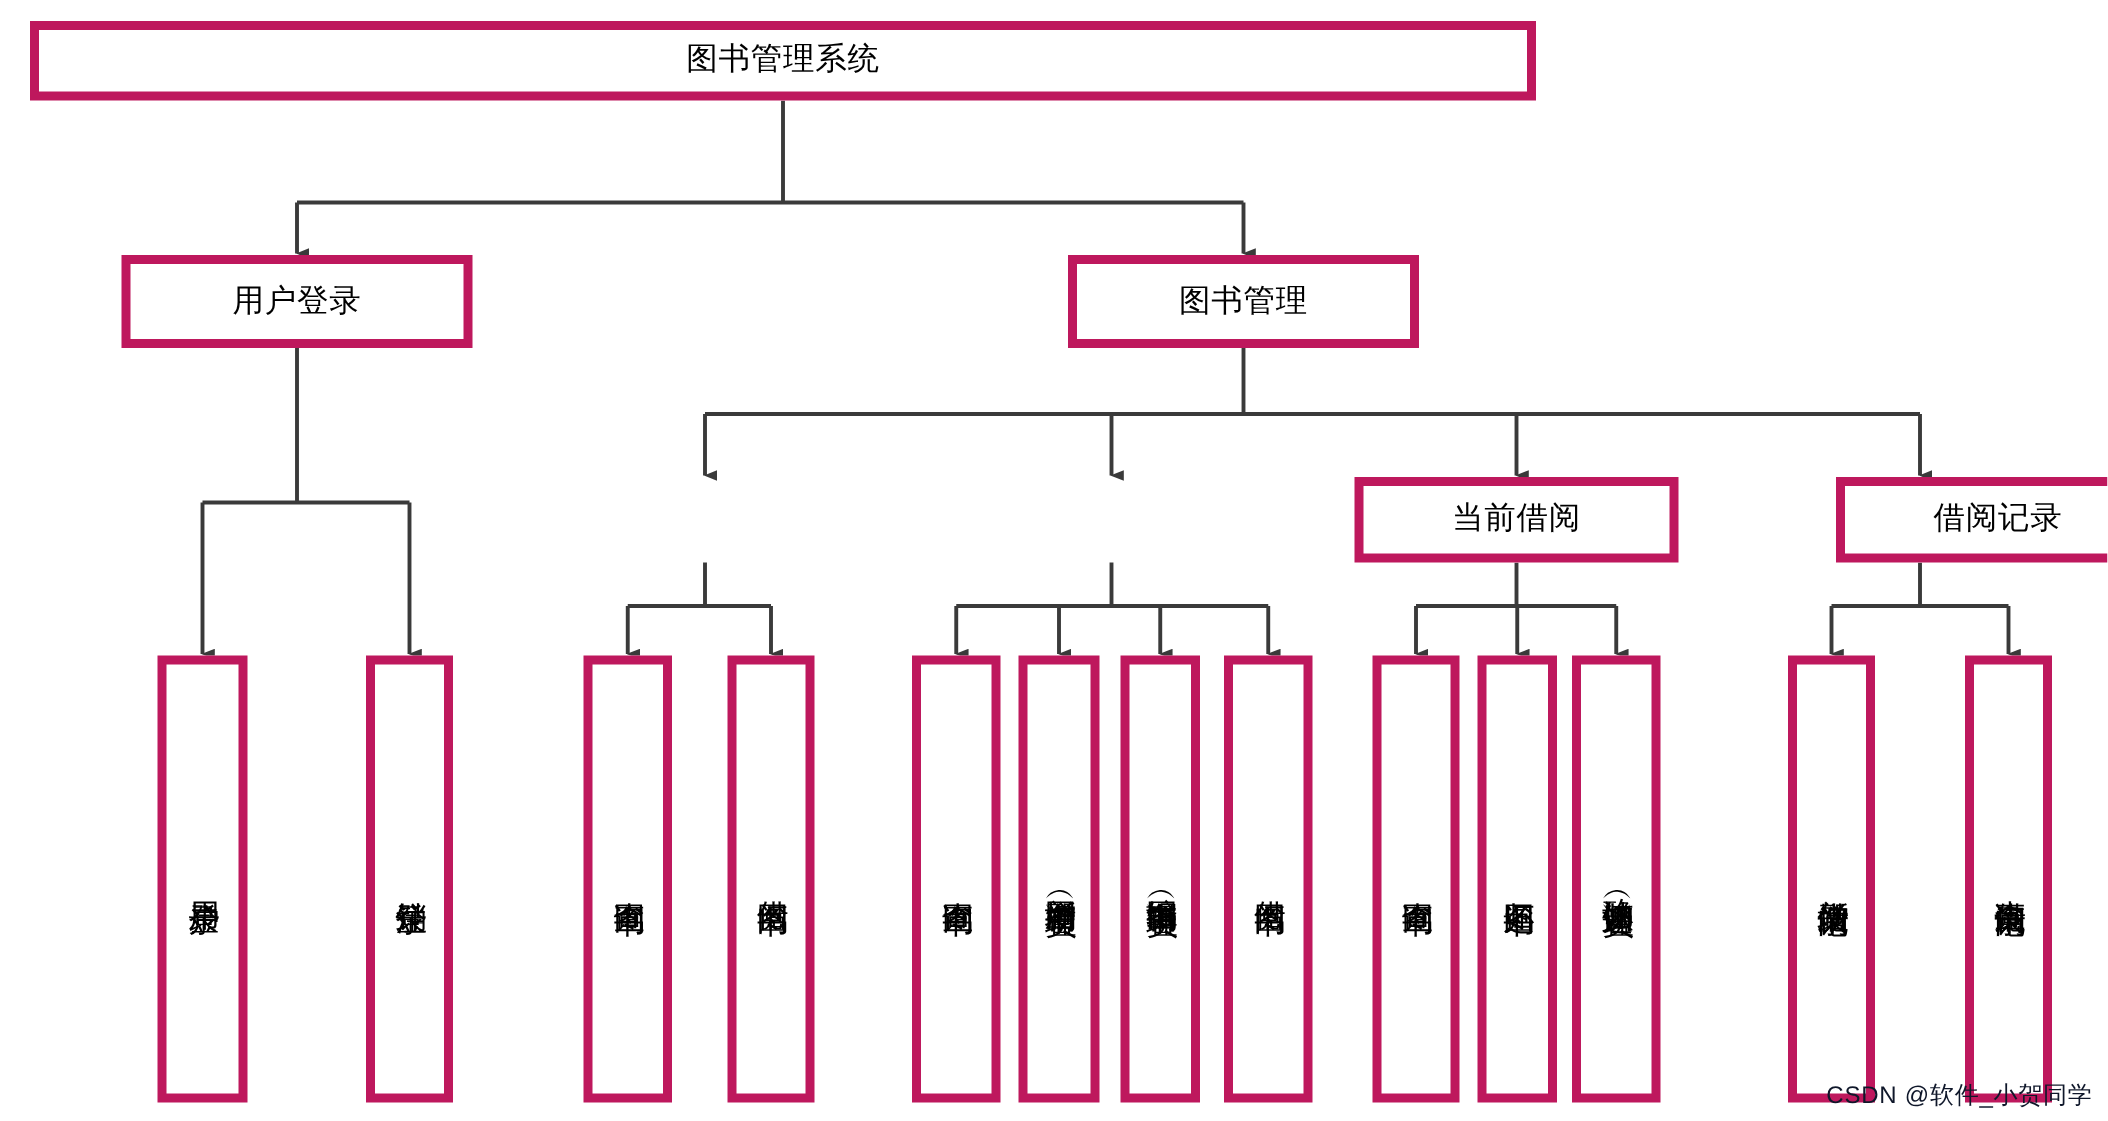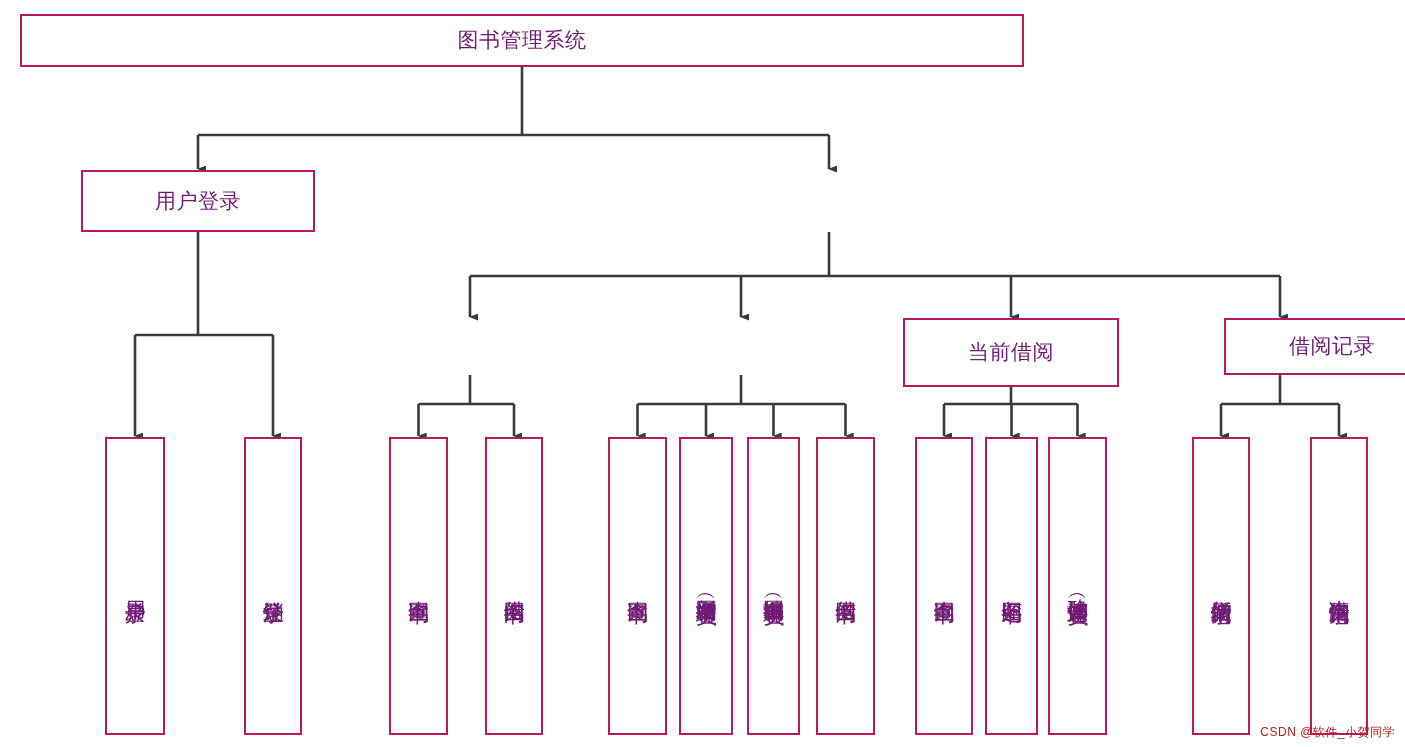--- a/index.html
+++ b/index.html
@@ -22,25 +22,25 @@
     position: absolute;
     left: 0;
     top: 0;
     width: 1405px;
     height: 747px;
   }
   .node {
     position: absolute;
     box-sizing: border-box;
     background: #ffffff;
-    border: 2px solid #be185d;
+    border: 6px solid #be185d;
     display: flex;
     align-items: center;
     justify-content: center;
-    color: #701a75;
+    color: #000000;
   }
   .node .label {
     display: block;
     text-align: center;
     line-height: 1.16;
     letter-spacing: 0.5px;
   }
   .node.horiz .label {
     font-size: 21px;
   }
@@ -56,22 +56,22 @@
     text-orientation: upright;
     font-size: 21px;
     line-height: 1.06;
     letter-spacing: 1px;
     white-space: nowrap;
   }
   #watermark {
     position: absolute;
     right: 10px;
     bottom: 6px;
-    font-size: 12px;
-    color: #b91c1c;
+    font-size: 16px;
+    color: #0f172a;
     letter-spacing: 0.5px;
     white-space: nowrap;
     pointer-events: none;
   }
 </style>
 </head>
 <body>
 
 <div id="diagram-root">
 
@@ -118,22 +118,25 @@
       </g>
   </svg>
 
   <div class="node root horiz" style="left: 20px; top: 14px; width: 1004px; height: 53px;">
     <span class="label">图书管理系统</span>
   </div>
 
   <div class="node horiz" style="left: 81px; top: 170px; width: 234px; height: 62px;">
     <span class="label">用户登录</span>
   </div>
+  <div class="node horiz" style="left: 712px; top: 170px; width: 234px; height: 62px;">
+    <span class="label">图书管理</span>
+  </div>
 
-  <div class="node horiz" style="left: 903px; top: 318px; width: 216px; height: 69px;">
+  <div class="node horiz" style="left: 903px; top: 318px; width: 216px; height: 57px;">
     <span class="label">当前借阅</span>
   </div>
   <div class="node horiz" style="left: 1200px; top: 318px; width: 216px; height: 57px; margin-left: 24px;">
     <span class="label">借阅记录</span>
   </div>
 
   <div class="node vert" style="left: 105px; top: 437px; width: 60px; height: 298px;">
     <span class="label">用户登录</span>
   </div>
   <div class="node vert" style="left: 244px; top: 437px; width: 58px; height: 298px;">

